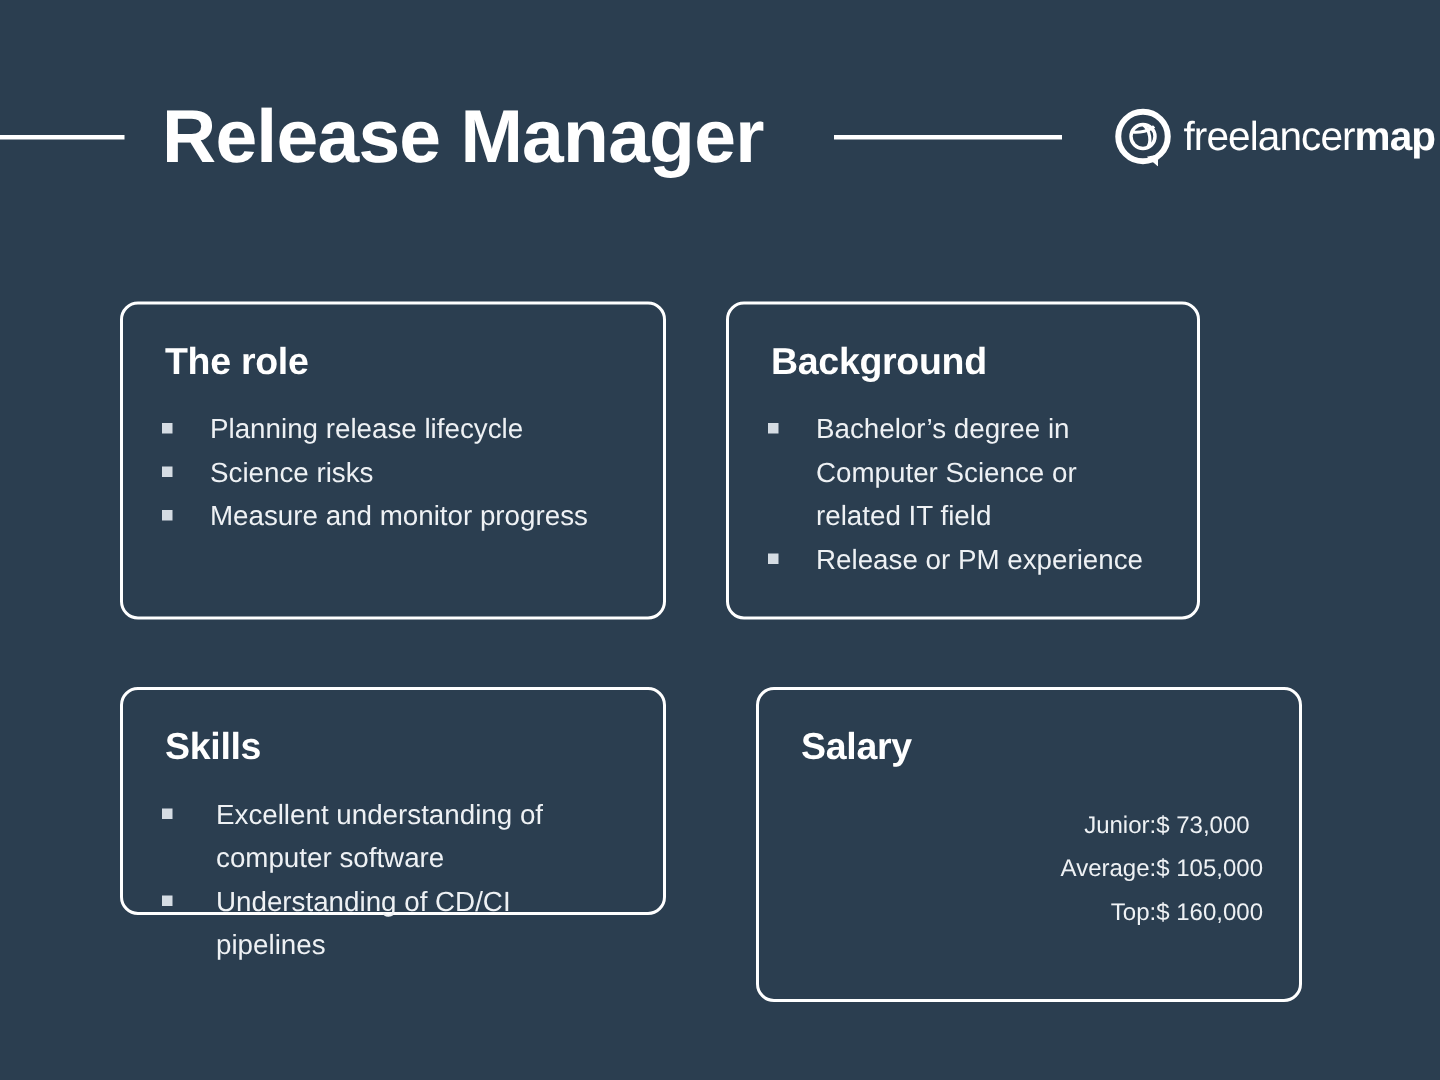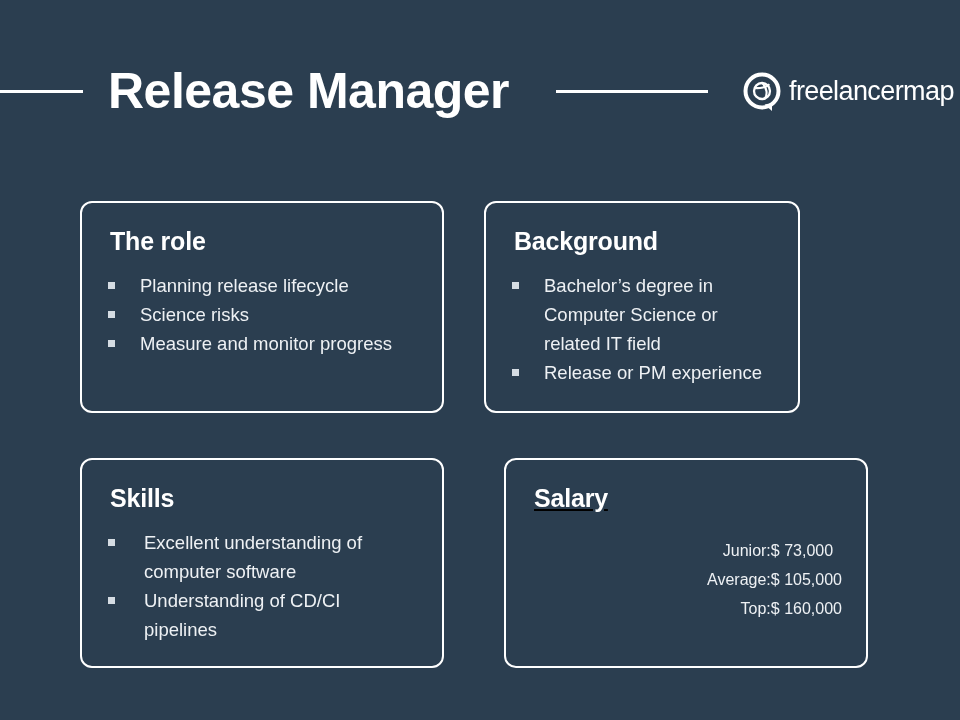--- a/index.html
+++ b/index.html
@@ -58,34 +58,34 @@
     height: 40px;
     flex: 0 0 40px;
   }
   .logo-text {
     font-size: 27px;
     color: #ffffff;
     letter-spacing: -0.6px;
     line-height: 32px;
     white-space: nowrap;
   }
-  .logo-text .bold { font-weight: normal; }
+  .logo-text .bold { font-weight: bold; }
 
   
   .card {
     position: absolute;
     border: 2.5px solid #ffffff;
     border-radius: 12px;
     box-sizing: border-box;
     background: transparent;
   }
   .card-role       { left: 80px;  top: 201px; width: 364px; height: 212px; }
   .card-background { left: 484px; top: 201px; width: 316px; height: 212px; }
-  .card-skills     { left: 80px;  top: 458px; width: 364px; height: 210px; }
-  .card-salary     { left: 504px; top: 458px; width: 364px; height: 210px; text-decoration: underline; }
+  .card-skills     { left: 80px;  top: 458px; width: 364px; height: 152px; }
+  .card-salary     { left: 504px; top: 458px; width: 364px; height: 210px; }
 
   .card-title {
     color: #ffffff;
     font-size: 25px;
     font-weight: bold;
     margin: 22px 0 0 28px;
     line-height: 32px;
     letter-spacing: -0.2px;
   }
 

